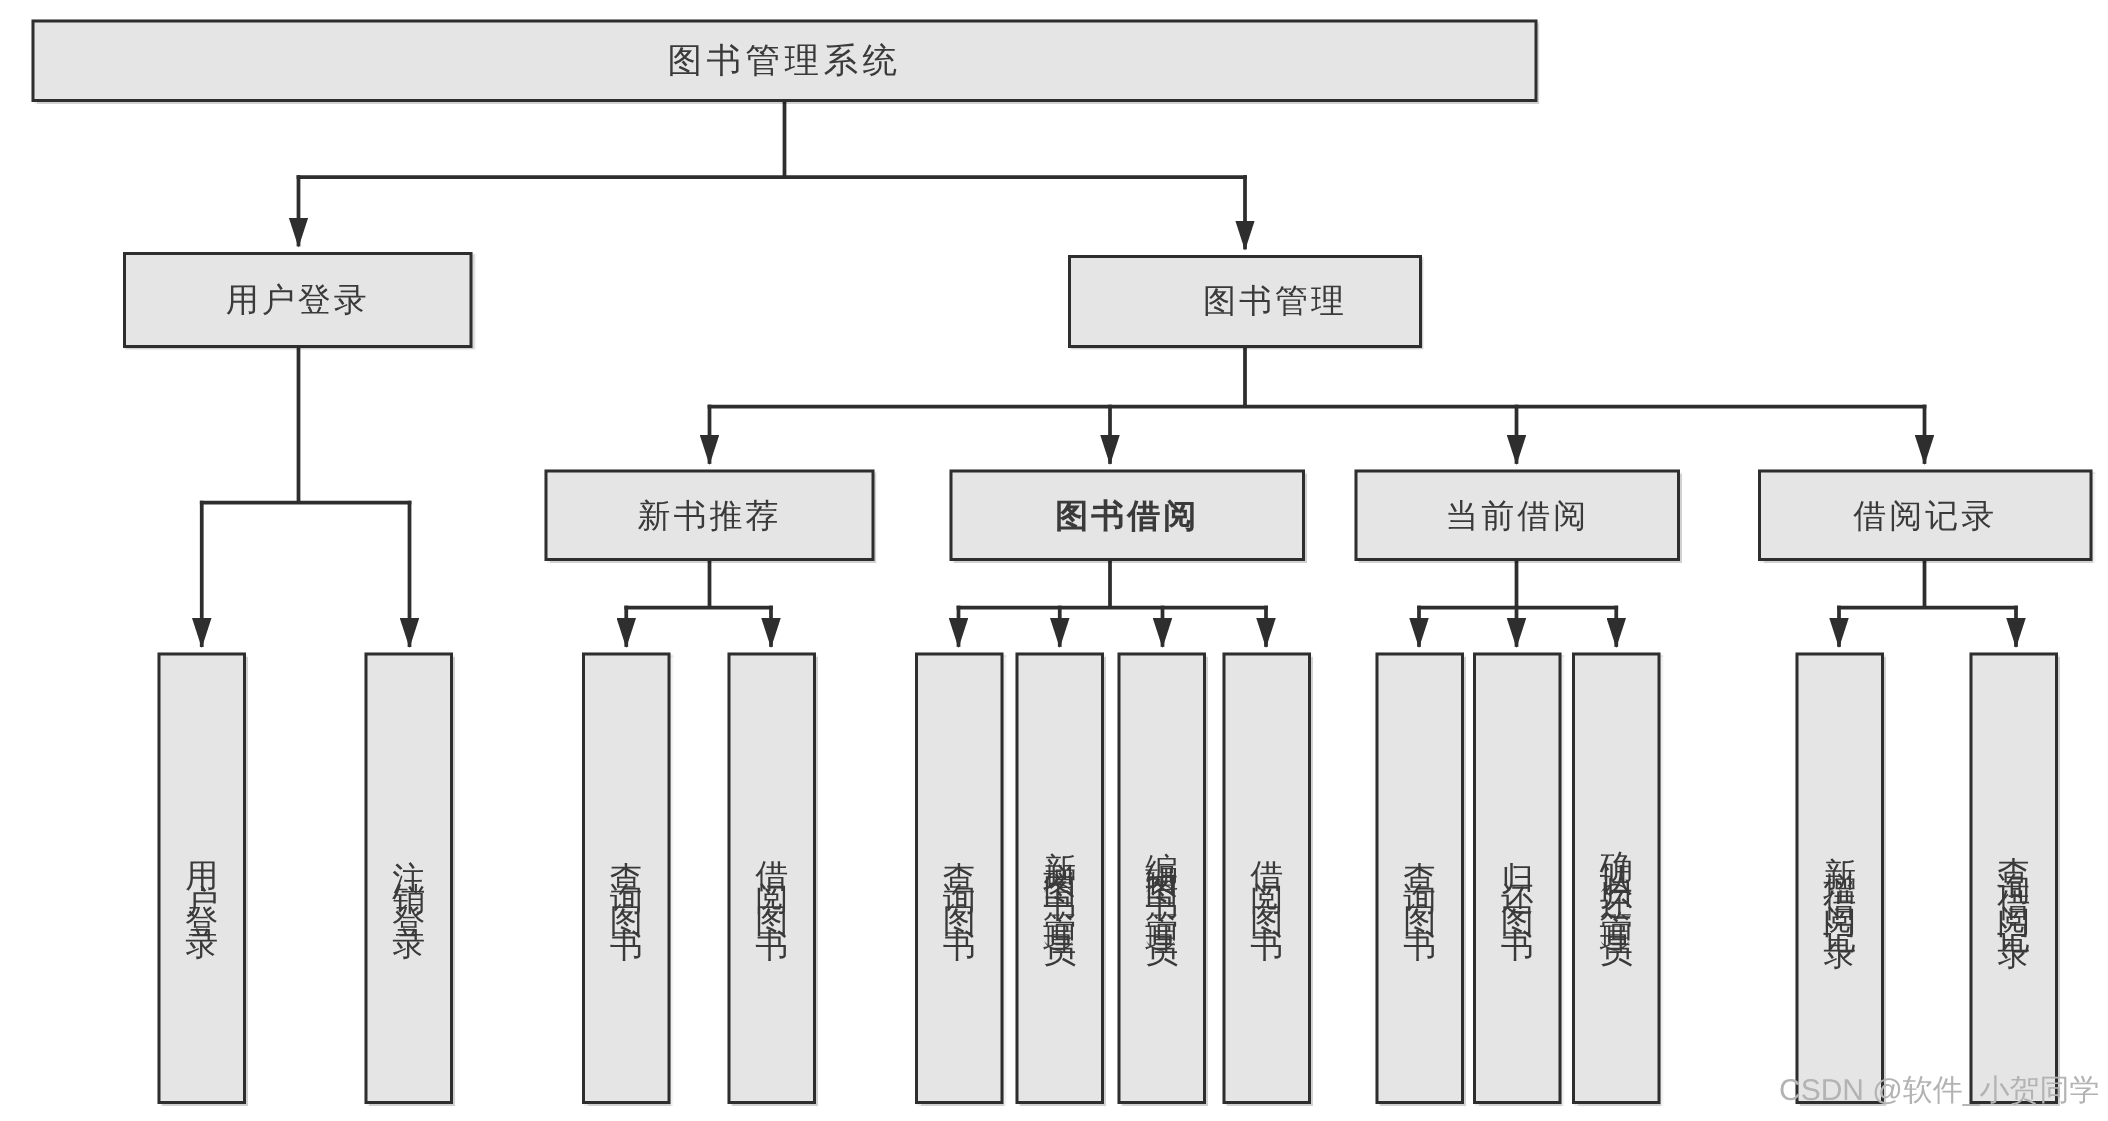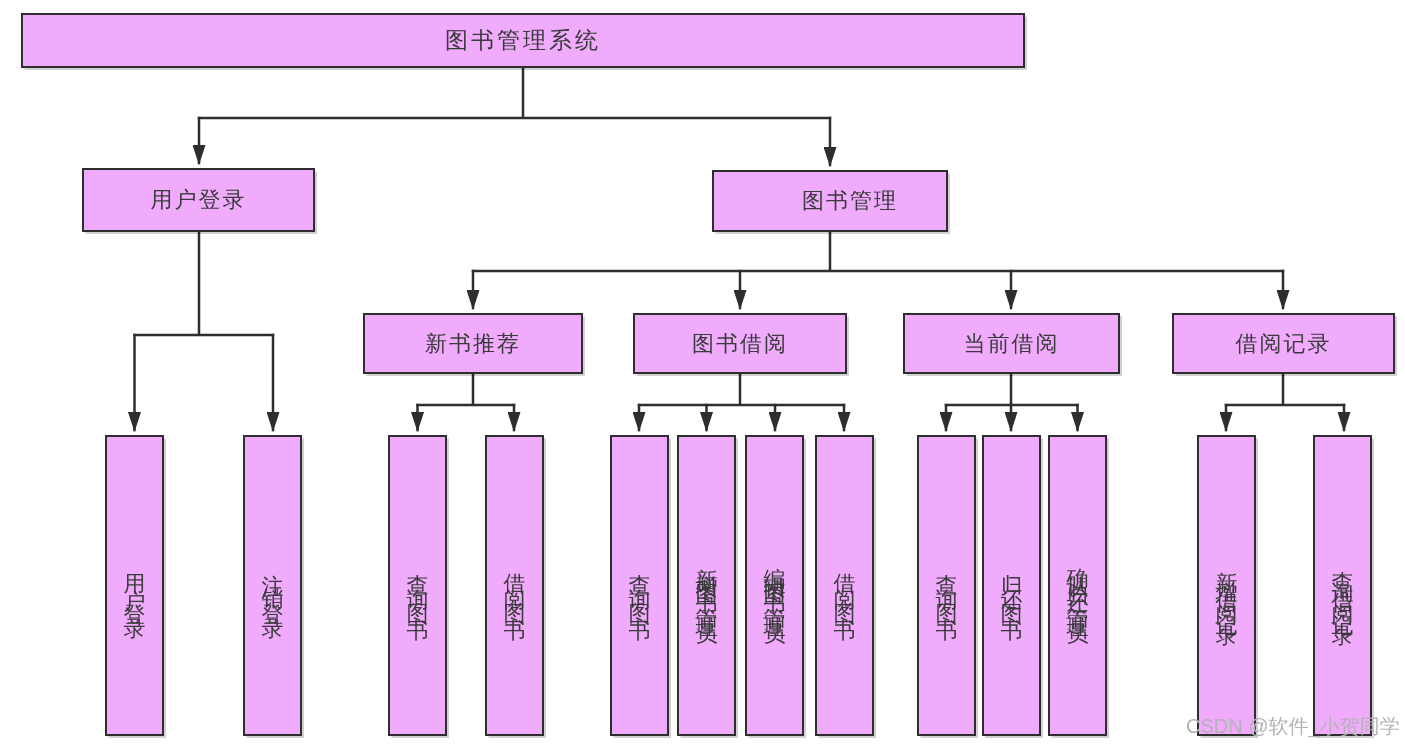--- a/index.html
+++ b/index.html
@@ -3,36 +3,36 @@
 <meta charset="utf-8">
 <style>
   html,body{margin:0;padding:0;}
   body{
     width:1405px;height:747px;position:relative;background:#ffffff;
     font-family:"Liberation Sans","DejaVu Sans",sans-serif;
     overflow:hidden;
   }
   .box{
     position:absolute;
-    background:#f0abfc;
+    background:#e5e5e5;
     border:2.5px solid #2e2e2e;
     box-shadow:1.5px 1.5px 1px rgba(0,0,0,0.18);
     display:flex;align-items:center;justify-content:center;
     color:#3a3a3a;
     box-sizing:border-box;
   }
   .h-label{letter-spacing:2px;font-size:22px;}
   
   #b-root{left:21px;top:13px;width:1004px;height:55px;font-size:23px;letter-spacing:3px;}
   
   #b-user{left:82px;top:168px;width:233px;height:64px;}
   #b-book{left:712px;top:170px;width:236px;height:62px;padding-left:40px;}
   
   #s1{left:363px;top:313px;width:220px;height:61px;}
-  #s2{left:633px;top:313px;width:214px;height:61px;}
+  #s2{left:633px;top:313px;width:237px;height:61px;font-weight:bold;}
   #s3{left:903px;top:313px;width:217px;height:61px;}
   #s4{left:1172px;top:313px;width:223px;height:61px;text-align:center;}
   
   .leaf{
     top:435px;width:59px;height:301px;
     writing-mode:vertical-rl;
     font-size:22px;
   }
   .ls4{letter-spacing:15px;}
   .ls6{letter-spacing:11px;}

